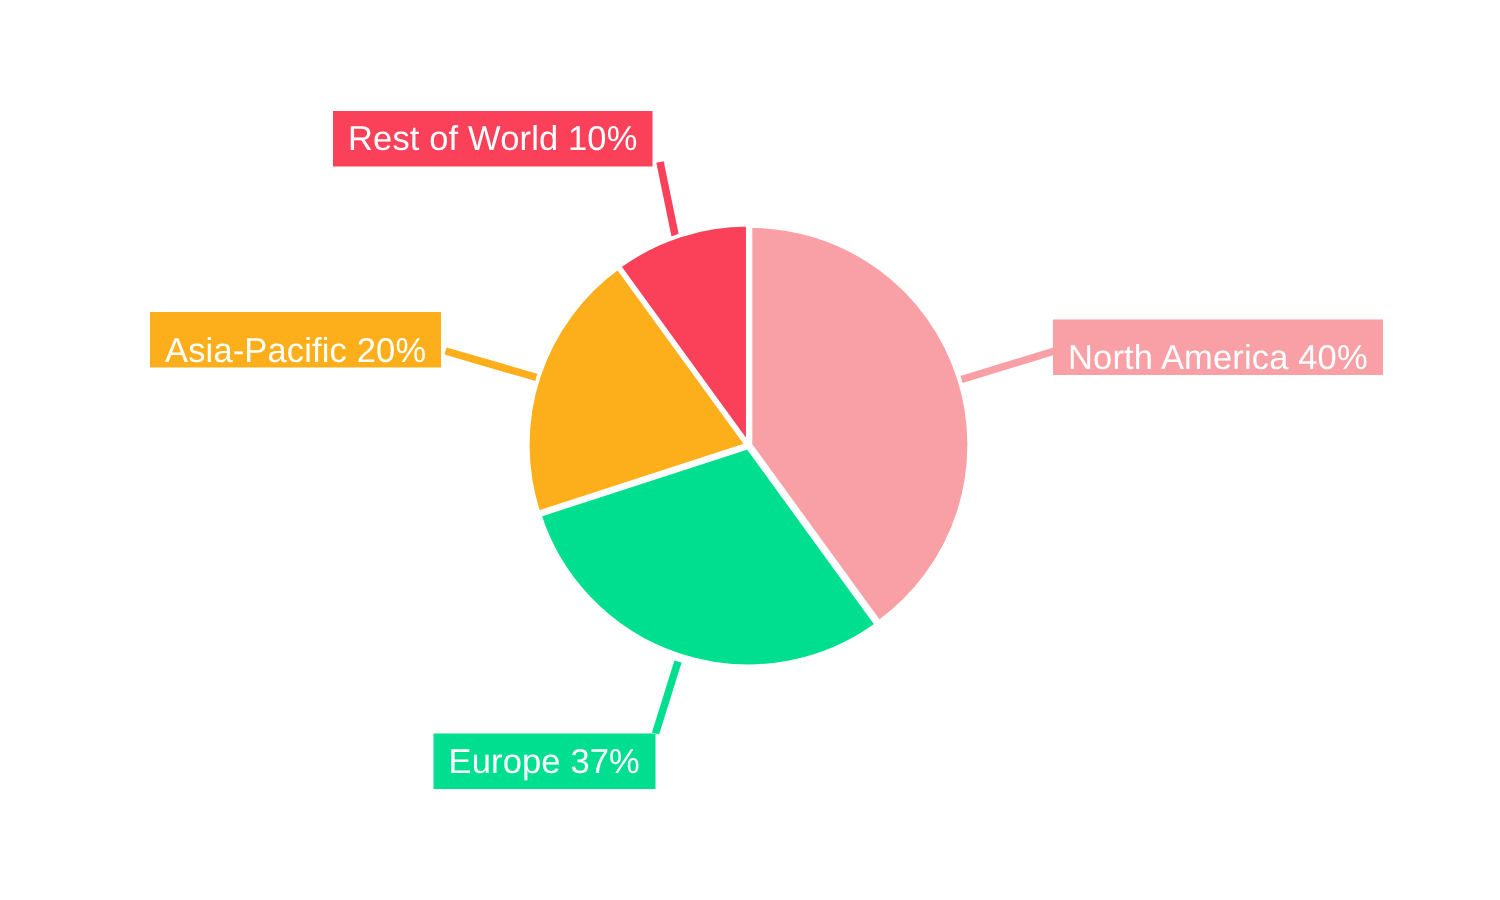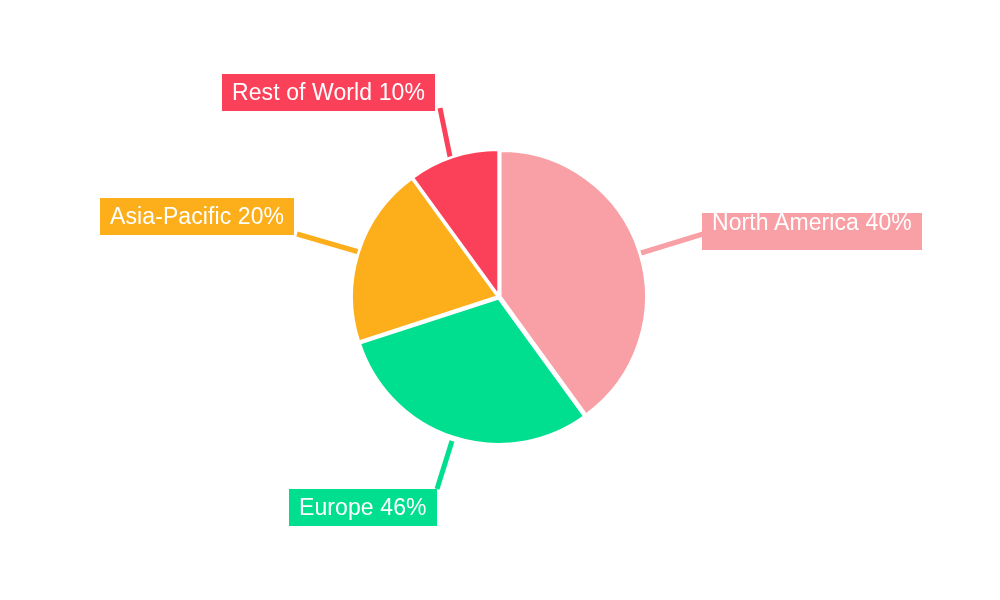--- a/index.html
+++ b/index.html
@@ -32,21 +32,21 @@
     position: absolute;
     display: flex;
     align-items: center;
     box-sizing: border-box;
     color: #ffffff;
     font-family: "Liberation Sans", sans-serif;
     font-size: 23px;
     line-height: 1;
     letter-spacing: 0.1px;
     white-space: nowrap;
-    padding: 16px 10px;
+    padding: 0 10px;
     height: 37px;
   }
   .callout-label span {
     display: block;
   }
 </style>
 </head>
 <body>
 
 <div id="chart-root">
@@ -66,24 +66,24 @@
       <path d="M 497.76 296.60 L 358.91 341.71 A 146 146 0 0 1 411.95 178.48 Z" fill="#FCAF1B" stroke="#FFFFFF" stroke-width="2.6"></path>
       <path d="M 498.60 295.76 L 412.78 177.65 A 146 146 0 0 1 498.60 149.76 Z" fill="#FB4059" stroke="#FFFFFF" stroke-width="2.6"></path>
     </g>
   </svg>
 
   <div class="callout-label" style="left:702px; top:213px; background:#F8A0A5;align-items:flex-end;">
     <span>North America 40%</span>
   </div>
 
   <div class="callout-label" style="left:289px; top:489px; background:#00DE90;">
-    <span>Europe 46%</span>
+    <span>Europe 37%</span>
   </div>
 
-  <div class="callout-label" style="left:100px; top:198px; background:#FCAF1B;">
+  <div class="callout-label" style="left:100px; top:208px; background:#FCAF1B;align-items:flex-end;">
     <span>Asia-Pacific 20%</span>
   </div>
 
   <div class="callout-label" style="left:222px; top:74px; background:#FB4059;">
     <span>Rest of World 10%</span>
   </div>
 
 </div>
 
 </body></html>

